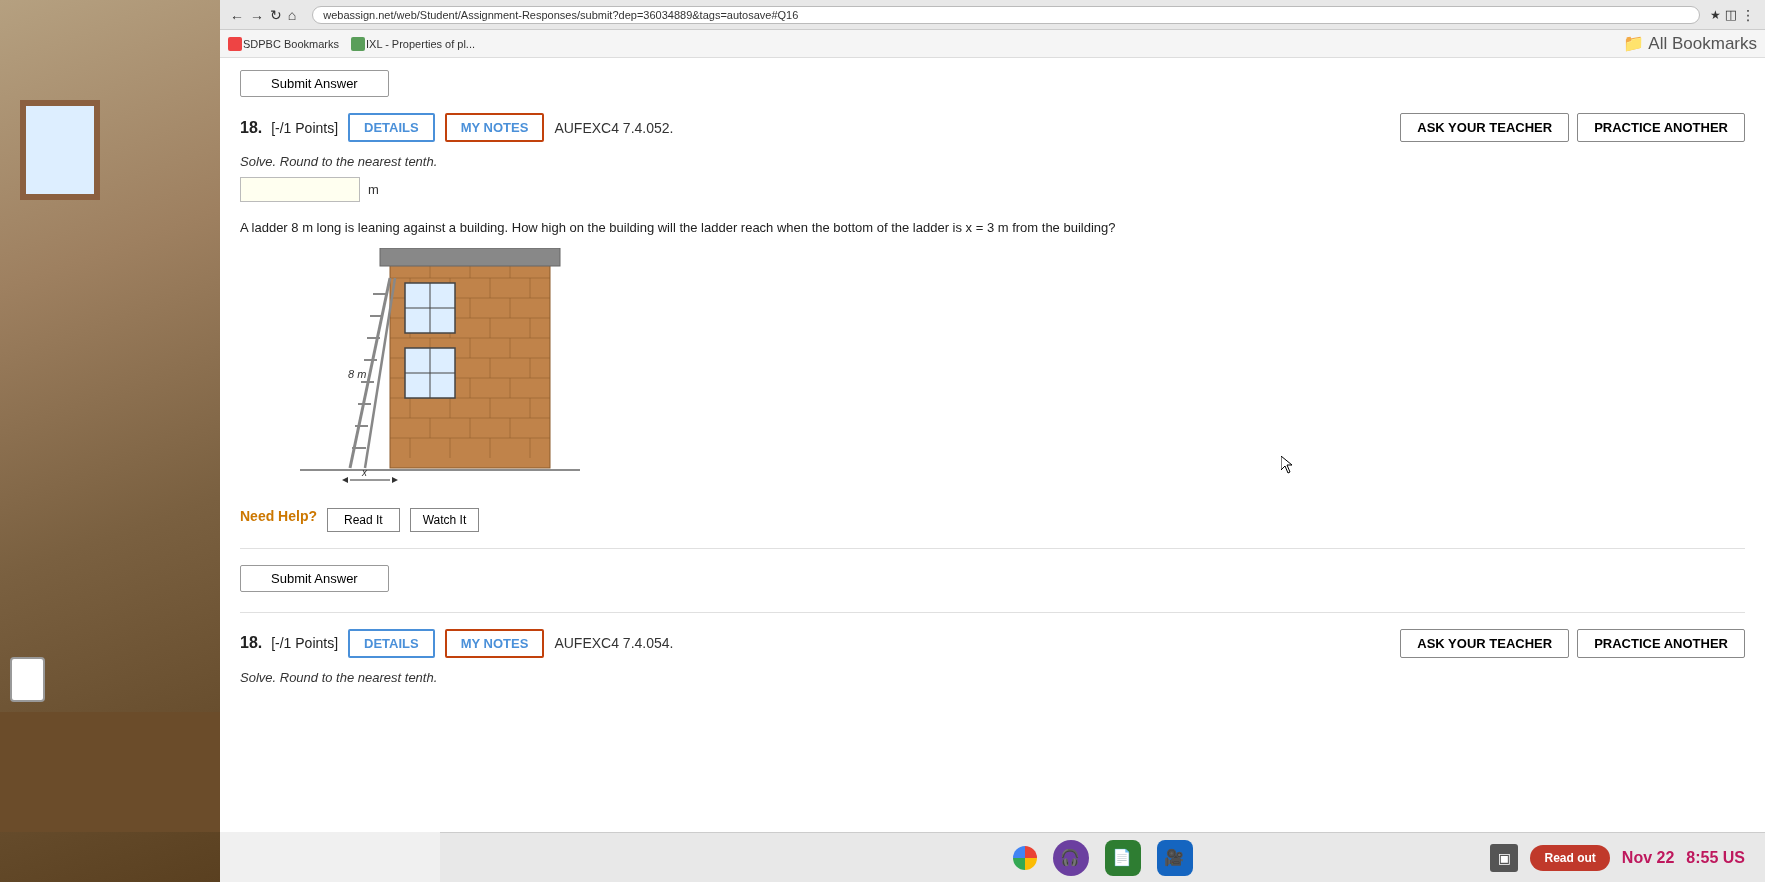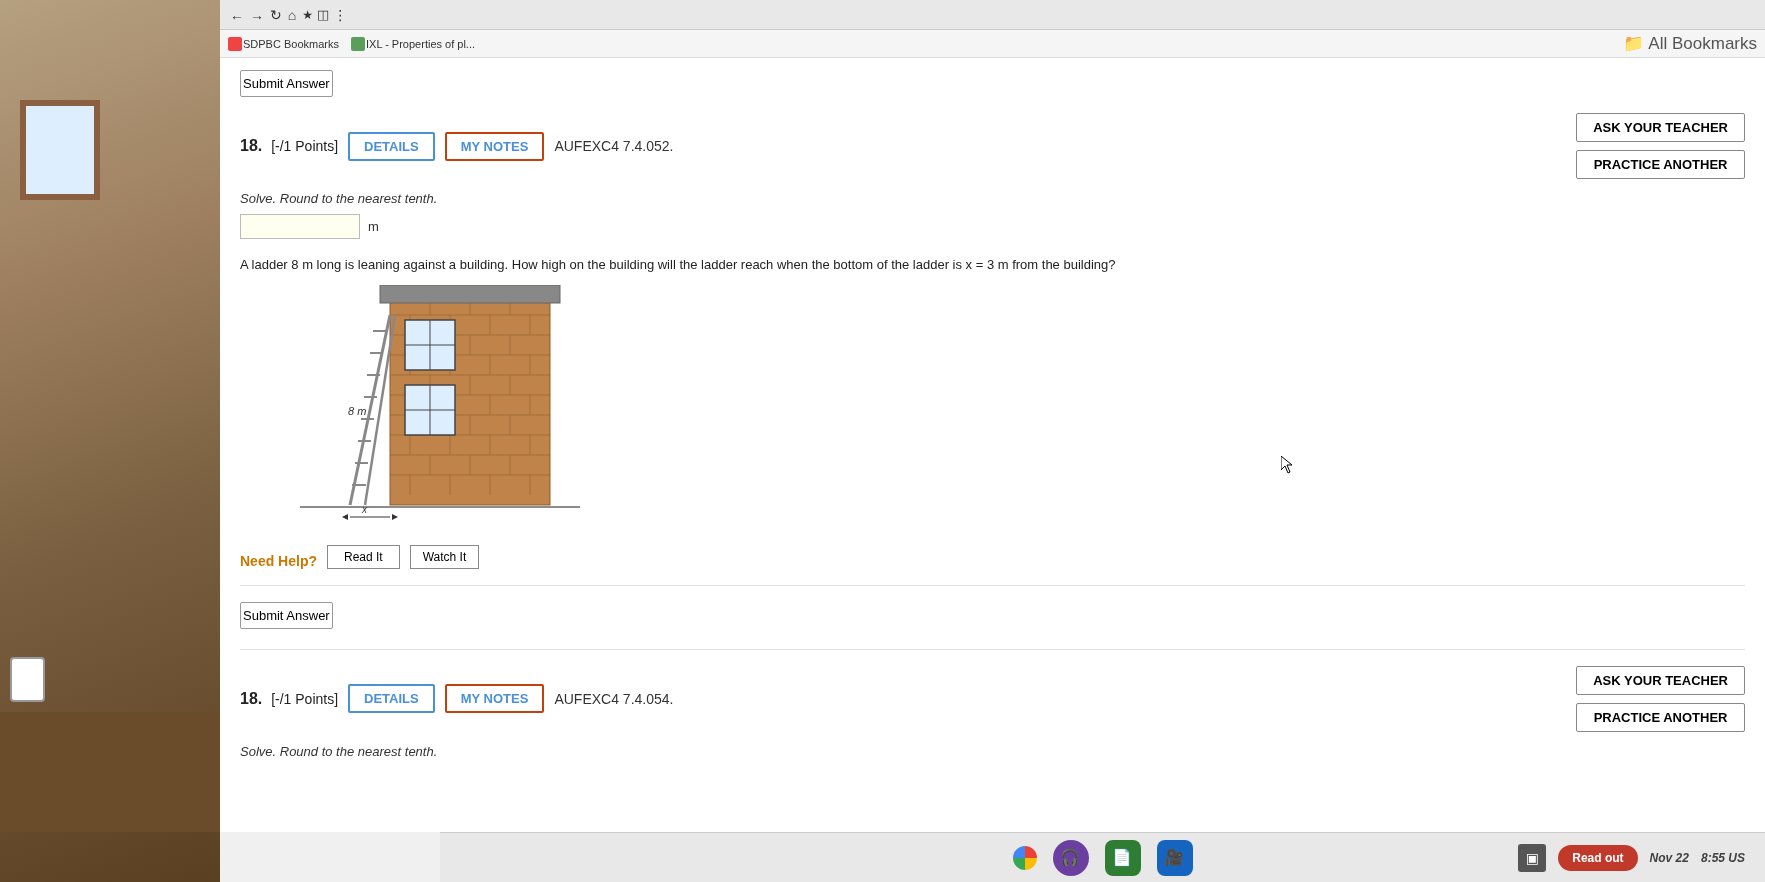--- a/index.html
+++ b/index.html
@@ -79,21 +79,21 @@
       height: calc(882px - 58px - 50px);
     }
 
     .submit-answer-top {
       margin-bottom: 16px;
     }
 
     .btn-submit {
       background: white;
       border: 1px solid #999;
-      padding: 5px 2px;
+      padding: 5px 30px;
       font-size: 13px;
       cursor: pointer;
       border-radius: 2px;
     }
 
     
     .question-block {
       margin-bottom: 20px;
     }
 
@@ -157,21 +157,20 @@
       font-size: 13px;
       font-weight: bold;
       cursor: pointer;
       border-radius: 2px;
     }
 
     .question-header-right {
       margin-left: auto;
       display: flex;
       gap: 8px;
-      flex-direction: column;
     }
 
     .question-instruction {
       font-size: 13px;
       color: #333;
       margin-bottom: 8px;
       font-style: italic;
     }
 
     .question-text {
@@ -204,21 +203,21 @@
     
     .diagram-container {
       margin: 10px 0 20px 60px;
       position: relative;
       width: 280px;
       height: 240px;
     }
 
     .need-help-row {
       display: flex;
-      align-items: flex-end;
+      align-items: flex-start;
       gap: 10px;
       margin-bottom: 16px;
     }
 
     .need-help-label {
       font-size: 14px;
       font-weight: bold;
       color: #cc7700;
     }
 
@@ -318,24 +317,23 @@
       color: white;
       border: none;
       padding: 6px 14px;
       border-radius: 16px;
       font-size: 12px;
       font-weight: bold;
       cursor: pointer;
     }
 
     .taskbar-time {
-      font-size: 12px;
-      color: #404040;
-      font-weight: bold;
-      font-style: italic;
+      font-size: 16px;
+      color: #be185d;
+      font-weight: bold;
     }
 
     .left-bg-detail {
       position: absolute;
       left: 0;
       top: 0;
       width: 220px;
       height: 882px;
       background: linear-gradient(160deg, #b5a080 0%, #9e8060 30%, #7a6040 60%, #5a4020 100%);
       z-index: 0;
@@ -380,20 +378,21 @@
   <div class="mug"></div>
 </div>
 
 <div class="browser-chrome">
 
   <div class="browser-top-bar">
     <span style="margin-right:6px; cursor:pointer; font-size:14px;">←</span>
     <span style="margin-right:6px; cursor:pointer; font-size:14px;">→</span>
     <span style="margin-right:6px; cursor:pointer; font-size:14px;">↻</span>
     <span style="margin-right:6px; cursor:pointer; font-size:14px;">⌂</span>
+    <div class="url-bar">webassign.net/web/Student/Assignment-Responses/submit?dep=36034889&amp;tags=autosave#Q16</div>
     <span style="margin-right:4px; cursor:pointer;">★</span>
     <span style="margin-right:4px; cursor:pointer; font-size:13px;">◫</span>
     <span style="cursor:pointer; font-size:14px;">⋮</span>
   </div>
 
   <div class="bookmarks-bar">
     <div class="bookmark-item">
       <span style="width:14px;height:14px;background:#e44;border-radius:2px;display:inline-block;"></span>
       <span>SDPBC Bookmarks</span>
     </div>

